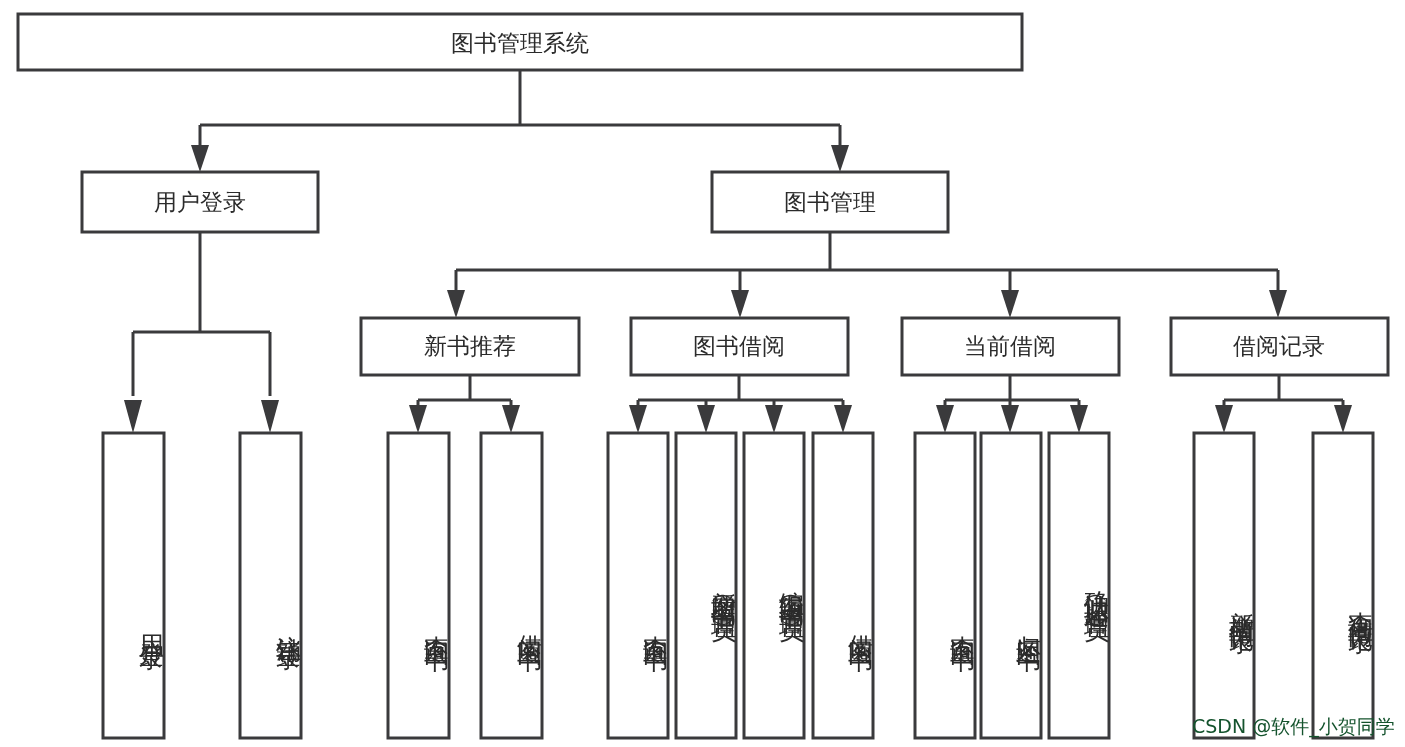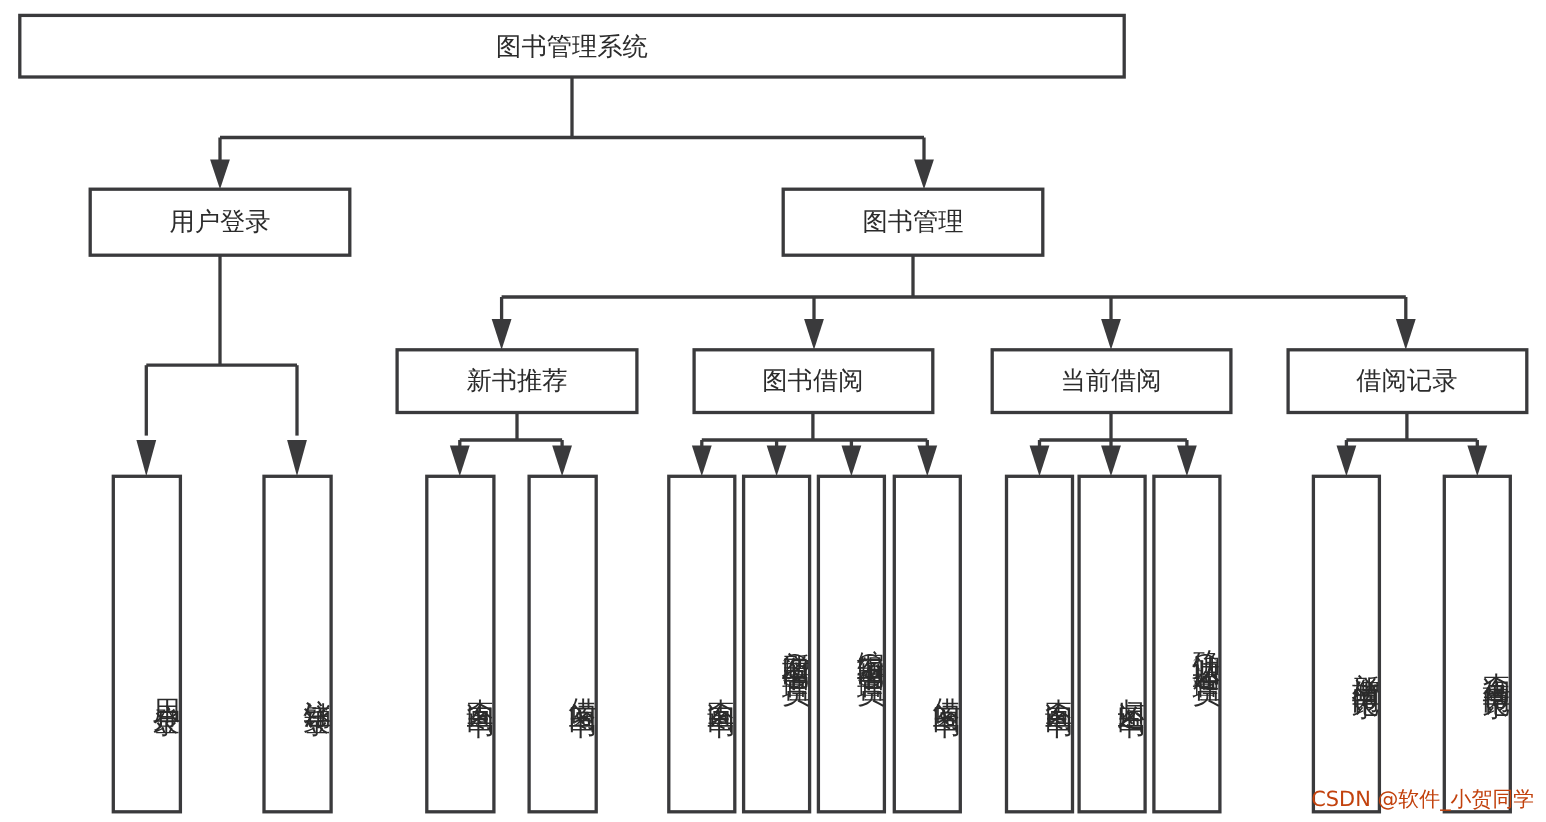--- a/index.html
+++ b/index.html
@@ -57,21 +57,21 @@
     line-height: 1;
     letter-spacing: 4px;
     white-space: nowrap;
     display: flex;
     align-items: flex-start;
     justify-content: center;
     pointer-events: none;
   }
   .watermark {
     position: absolute;
-    color: #c2410c;
+    color: #14532d;
     font-family: "DejaVu Sans", "Liberation Sans", sans-serif;
     font-size: 19px;
     white-space: nowrap;
     left: 1192px;
     top: 714px;
   }
 </style>
 </head>
 <body>
 

